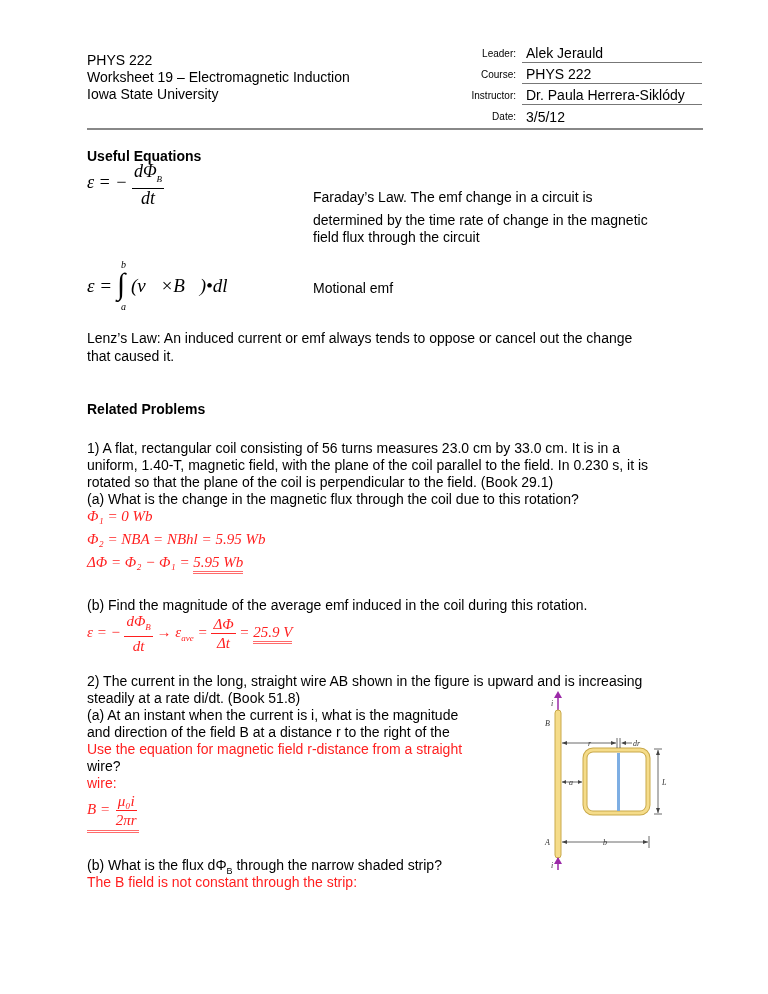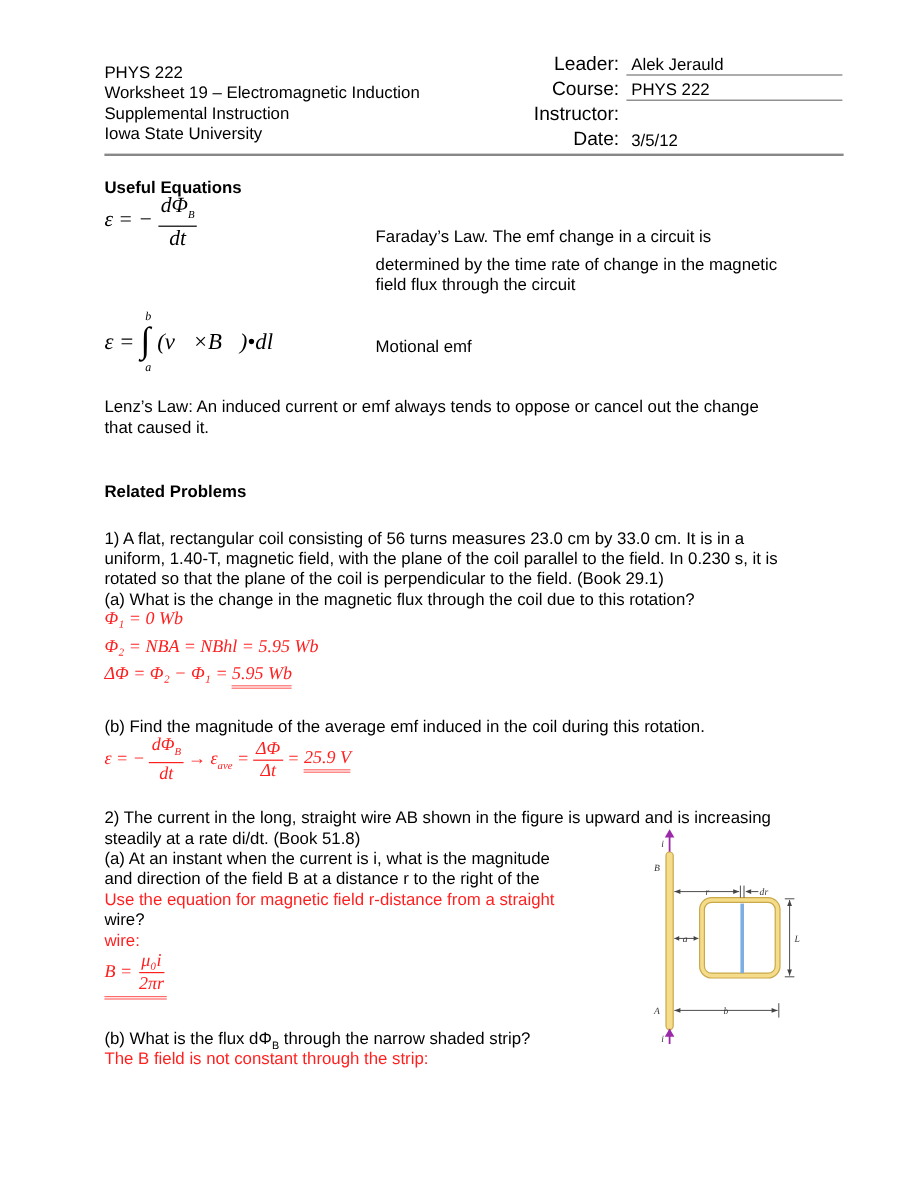--- a/index.html
+++ b/index.html
@@ -4,54 +4,54 @@
 <style>
   html, body { margin:0; padding:0; background:#ffffff; }
   body { width:768px; height:994px; position:relative; overflow:hidden;
          font-family:"Liberation Sans", sans-serif; color:#000; font-size:14px; }
   .abs { position:absolute; }
   .line { line-height:16px; white-space:nowrap; }
   .hdr-left { left:87px; top:52px; font-size:14px; }
   .hdr-left div { line-height:17px; }
   .hdr-right { left:420px; top:42px; width:282px; }
   .hdr-row { display:flex; height:21px; align-items:flex-end; }
-  .hdr-lbl { width:96px; text-align:right; padding-right:6px; font-size:16px; line-height:18px; }
+  .hdr-lbl { width:96px; text-align:right; padding-right:6px; font-size:10px; line-height:18px; }
   .hdr-val { flex:1; border-bottom:1px solid #777; font-size:14px; line-height:18px; padding-left:4px; }
   .hdr-row:last-child .hdr-val { border-bottom:none; }
   .rule { position:absolute; left:87px; width:616px; top:128px; height:2px; background:#888; }
   .bold { font-weight:bold; }
   .serif { font-family:"Liberation Serif", serif; font-style:italic; }
   .red { color:#ff1f1f; }
   .frac { display:inline-flex; flex-direction:column; align-items:center; vertical-align:middle; }
   .frac .num { border-bottom:1px solid currentColor; padding:0 2px; line-height:18px; }
   .frac .den { line-height:18px; padding:0 2px;text-align:right; }
   .dbl { border-bottom:3px double #ff6b6b; padding-bottom:1px; }
   sub, sup { font-size:9px; }
 </style>
 </head>
 <body>
 
 <div class="abs hdr-left">
   <div>PHYS 222</div>
   <div>Worksheet 19 – Electromagnetic Induction</div>
-  <div>Supplemental Instruction</div>
   <div>Iowa State University</div>
 </div>
 
 <div class="abs hdr-right">
   <div class="hdr-row">
     <div class="hdr-lbl">Leader:</div>
     <div class="hdr-val">Alek Jerauld</div>
   </div>
   <div class="hdr-row">
     <div class="hdr-lbl">Course:</div>
     <div class="hdr-val">PHYS 222</div>
   </div>
   <div class="hdr-row">
     <div class="hdr-lbl">Instructor:</div>
+    <div class="hdr-val">Dr. Paula Herrera-Siklódy</div>
   </div>
   <div class="hdr-row">
     <div class="hdr-lbl">Date:</div>
     <div class="hdr-val">3/5/12</div>
   </div>
 </div>
 <div class="rule"></div>
 
 <div class="abs bold line" style="left:87px; top:148px;">Useful Equations</div>
 

